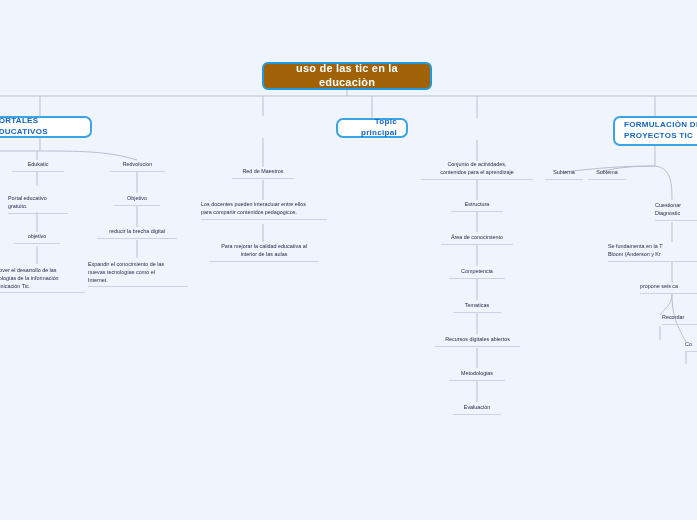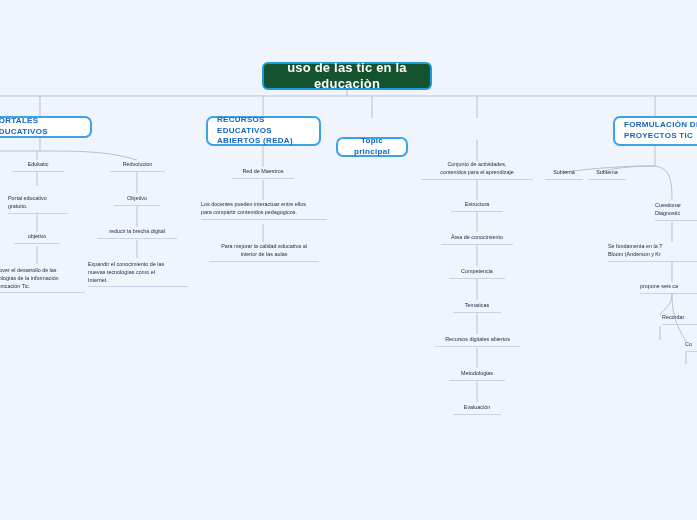--- a/index.html
+++ b/index.html
@@ -28,26 +28,26 @@
     width: 697px;
     height: 520px;
     pointer-events: none;
   }
   .node {
     position: absolute;
     box-sizing: border-box;
   }
   
   .root-node {
-    background: #14532d;
+    background: #a16207;
     border: 2px solid #1e9ae0;
     border-radius: 6px;
     color: #ffffff;
     font-weight: bold;
-    font-size: 13px;
+    font-size: 11px;
     letter-spacing: 0.2px;
     display: flex;
     align-items: center;
     justify-content: center;
     text-align: center;
     padding: 6px 10px;
     line-height: 1.25;
   }
   
   .branch-node {
@@ -58,22 +58,21 @@
     font-weight: bold;
     font-size: 8px;
     letter-spacing: 0.3px;
     display: flex;
     align-items: center;
     padding: 5px 9px;
     line-height: 1.35;
   }
   .branch-node.center-text {
     justify-content: center;
-    text-align: center;
-    margin-top: 19px;
+    text-align: right;
   }
   
   .leaf-node {
     color: #2a2a4a;
     font-size: 5.4px;
     line-height: 1.45;
     text-align: center;
     padding-bottom: 2px;
     border-bottom: 1px solid #ccd2e4;
     white-space: pre-line;
@@ -139,22 +138,20 @@
       <path d="M672 294 C 672 320, 680 330, 686 342"></path>
       <path d="M660 326 L660 340"></path>
       <path d="M686 352 L686 364"></path>
     </g>
   </svg>
 
   <div class="node root-node" style="left:262px; top:62px; width:170px; height:28px;">uso de las tic en la educaciòn</div>
 
   <div class="node branch-node" style="left:-18px; top:116px; width:110px; height:22px;">PORTALES EDUCATIVOS</div>
 
-  <div class="node branch-node" style="left:206px; top:116px; width:115px; height:30px;">RECURSOS EDUCATIVOS
-ABIERTOS (REDA)</div>
 
   <div class="node branch-node center-text" style="left:336px; top:118px; width:72px; height:20px;">Topic principal</div>
 
 
   <div class="node branch-node" style="left:613px; top:116px; width:105px; height:30px;">FORMULACIÒN
 DE PROYECTOS TIC</div>
 
   <div class="node leaf-node" style="left:12px; top:161px; width:52px;">Edukatic</div>
 
   <div class="node leaf-node left-clip" style="left:8px; top:195px; width:60px;">Portal educativo

